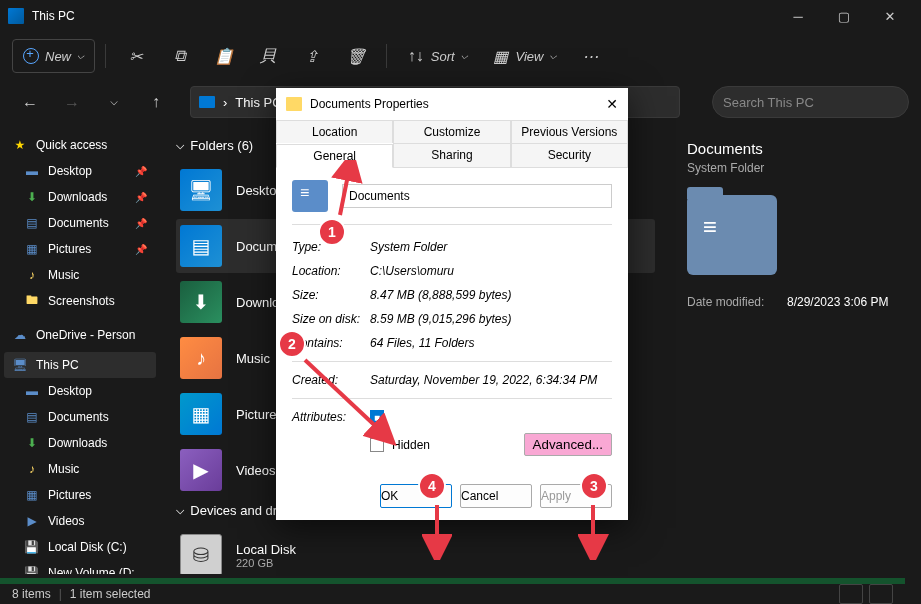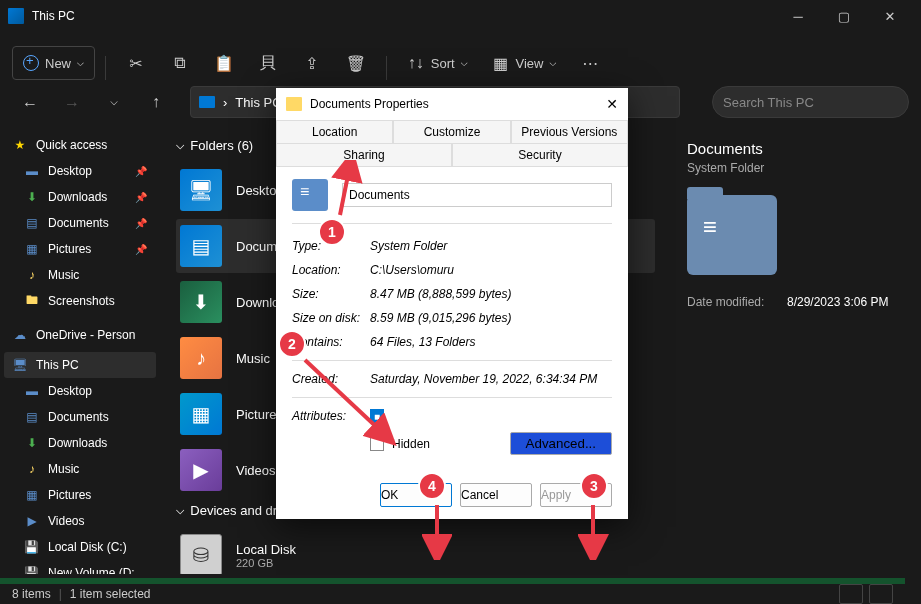--- a/index.html
+++ b/index.html
@@ -6,21 +6,21 @@
 body { background: #1a1a1a; width: 921px; height: 604px; overflow: hidden; position: relative; color: #fff; font-size: 13px; }
 
 
 .titlebar { height: 32px; background: #1a1a1a; display: flex; align-items: center; padding: 0 8px; }
 .titlebar .app-icon { width: 16px; height: 16px; background: linear-gradient(135deg, #0078d4, #005a9e); margin-right: 8px; border-radius: 1px; }
 .titlebar .title { font-size: 12px; flex: 1; }
 .titlebar .win-controls { display: flex; }
 .titlebar .win-btn { width: 46px; height: 32px; display: flex; align-items: center; justify-content: center; color: #ccc; }
 
 
-.toolbar { height: 48px; display: flex; align-items: flex-end; padding: 0 12px; gap: 4px; }
+.toolbar { height: 48px; display: flex; align-items: center; padding: 0 12px; gap: 4px; font-style: italic; }
 .tbtn { height: 34px; padding: 0 10px; display: flex; align-items: center; gap: 6px; border-radius: 4px; color: #ccc; }
 .tbtn.icon-only { padding: 0; width: 40px; justify-content: center; }
 .tbtn .chev { font-size: 9px; }
 .new-btn { border: 1px solid #444; }
 .new-icon { width: 16px; height: 16px; border: 1.5px solid #58a6ff; border-radius: 50%; position: relative; }
 .new-icon:before { content: "+"; position: absolute; top: -3px; left: 2px; color: #58a6ff; font-size: 13px; }
 .divider-v { width: 1px; height: 24px; background: #3a3a3a; margin: 0 6px; }
 .tb-icon { width: 18px; height: 18px; display: flex; align-items: center; justify-content: center; font-size: 16px; }
 
 
@@ -83,21 +83,21 @@
 .dlg-head { display: flex; align-items: center; gap: 14px; padding-bottom: 12px; border-bottom: 1px solid #ddd; margin-bottom: 10px; }
 .dlg-head .folder-ic { width: 36px; height: 32px; background: #5b8dc9; border-radius: 3px; position: relative; }
 .dlg-head .folder-ic:before { content: "≡"; position: absolute; top: 4px; left: 8px; color: #fff; font-size: 16px; }
 .dlg-head .name-field { flex: 1; height: 24px; border: 1px solid #ccc; padding: 0 6px; display: flex; align-items: center; }
 .prop-row { display: flex; padding: 5px 0; font-style: italic; }
 .prop-row .k { width: 78px; }
 .prop-hr { border: none; border-top: 1px solid #ddd; margin: 6px 0; }
 .attr-row { display: flex; align-items: center; gap: 8px; margin: 4px 0 4px 78px; }
 .chk { width: 14px; height: 14px; border: 1px solid #888; display: inline-flex; align-items: center; justify-content: center; font-size: 10px; }
 .chk.checked { background: #0078d4; border-color: #0078d4; color: #fff; }
-.adv-btn { margin-left: auto; padding: 3px 15px; border: 1px solid #aaa; background: #1d4ed8; border-radius: 2px; text-align: right; }
+.adv-btn { margin-left: auto; padding: 3px 8px; border: 1px solid #aaa; background: #f9a8d4; border-radius: 2px; text-align: right; }
 .dlg-buttons { display: flex; justify-content: flex-end; gap: 8px; padding: 12px 16px; }
 .dlg-btn { width: 72px; padding: 4px 0; text-align: left; border: 1px solid #aaa; background: #fdfdfd; border-radius: 2px; font-size: 12px; }
 .dlg-btn.primary { border-color: #0078d4; }
 .dlg-btn.dis { color: #999; }
 
 
 .badge { position: absolute; width: 28px; height: 28px; background: #e63946; border-radius: 50%; color: #fff; display: flex; align-items: center; justify-content: center; font-weight: bold; font-size: 14px; z-index: 100; border: 2px solid #fff; }
 .arrow { position: absolute; z-index: 99; }
 .arrow svg { display: block; }
 
@@ -326,20 +326,21 @@
     <span>Documents Properties</span>
     <span class="x">✕</span>
   </div>
   <div class="tabs">
     <div class="tabs-row">
       <div class="tab">Location</div>
       <div class="tab">Customize</div>
       <div class="tab">Previous Versions</div>
     </div>
     <div class="tabs-row">
+      <div class="tab active">General</div>
       <div class="tab">Sharing</div>
       <div class="tab">Security</div>
     </div>
   </div>
   <div class="dlg-body">
     <div class="dlg-head">
       <div class="folder-ic"></div>
       <div class="name-field">
           <span>Documents</span>
         </div>
@@ -355,21 +356,21 @@
     <div class="prop-row">
         <span class="k">Size:</span>
         <span>8.47 MB (8,888,599 bytes)</span>
       </div>
     <div class="prop-row">
         <span class="k">Size on disk:</span>
         <span>8.59 MB (9,015,296 bytes)</span>
       </div>
     <div class="prop-row">
         <span class="k">Contains:</span>
-        <span>64 Files, 13 Folders</span>
+        <span>64 Files, 11 Folders</span>
       </div>
     <hr class="prop-hr">
     <div class="prop-row">
         <span class="k">Created:</span>
         <span>Saturday, November 19, 2022, 6:34:34 PM</span>
       </div>
     <hr class="prop-hr">
     <div class="prop-row">
       <span class="k">Attributes:</span>
       <span class="chk checked">■</span>

